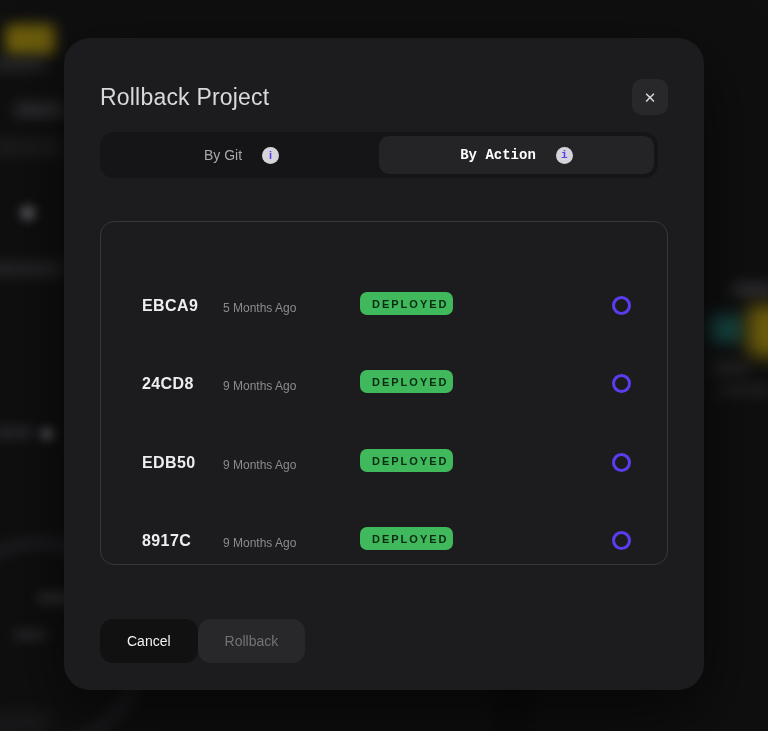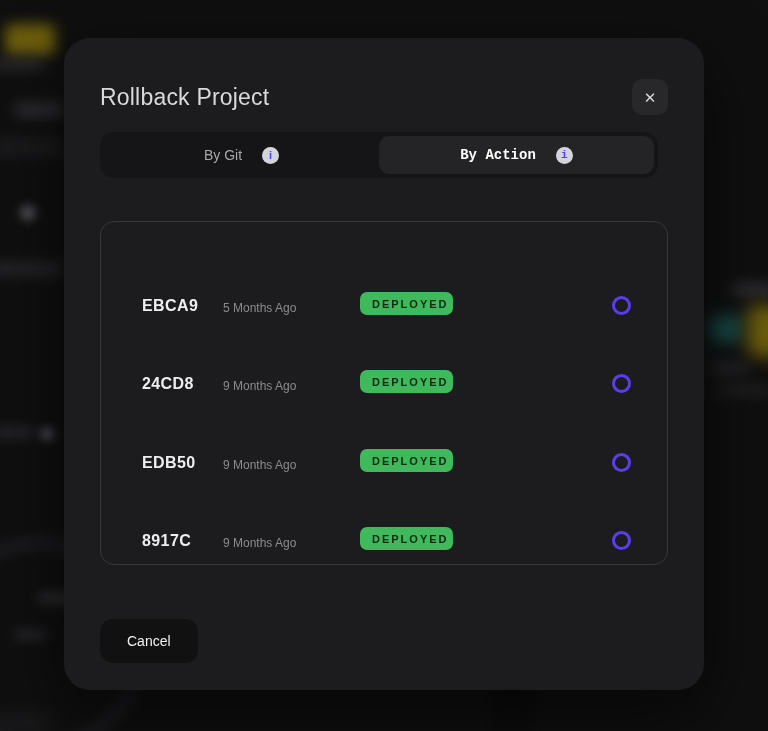--- a/index.html
+++ b/index.html
@@ -276,16 +276,17 @@
         <div class="row-time">9 Months Ago</div>
         <div class="status-badge">DEPLOYED</div>
         <div class="row-spacer"></div>
         <div class="radio"></div>
       </div>
 
     </div>
 
     <div class="modal-footer">
       <button class="btn btn-cancel">Cancel</button>
+      <button class="btn btn-rollback" disabled="">Rollback</button>
     </div>
 
   </div>
 </div>
 
 </body></html>

